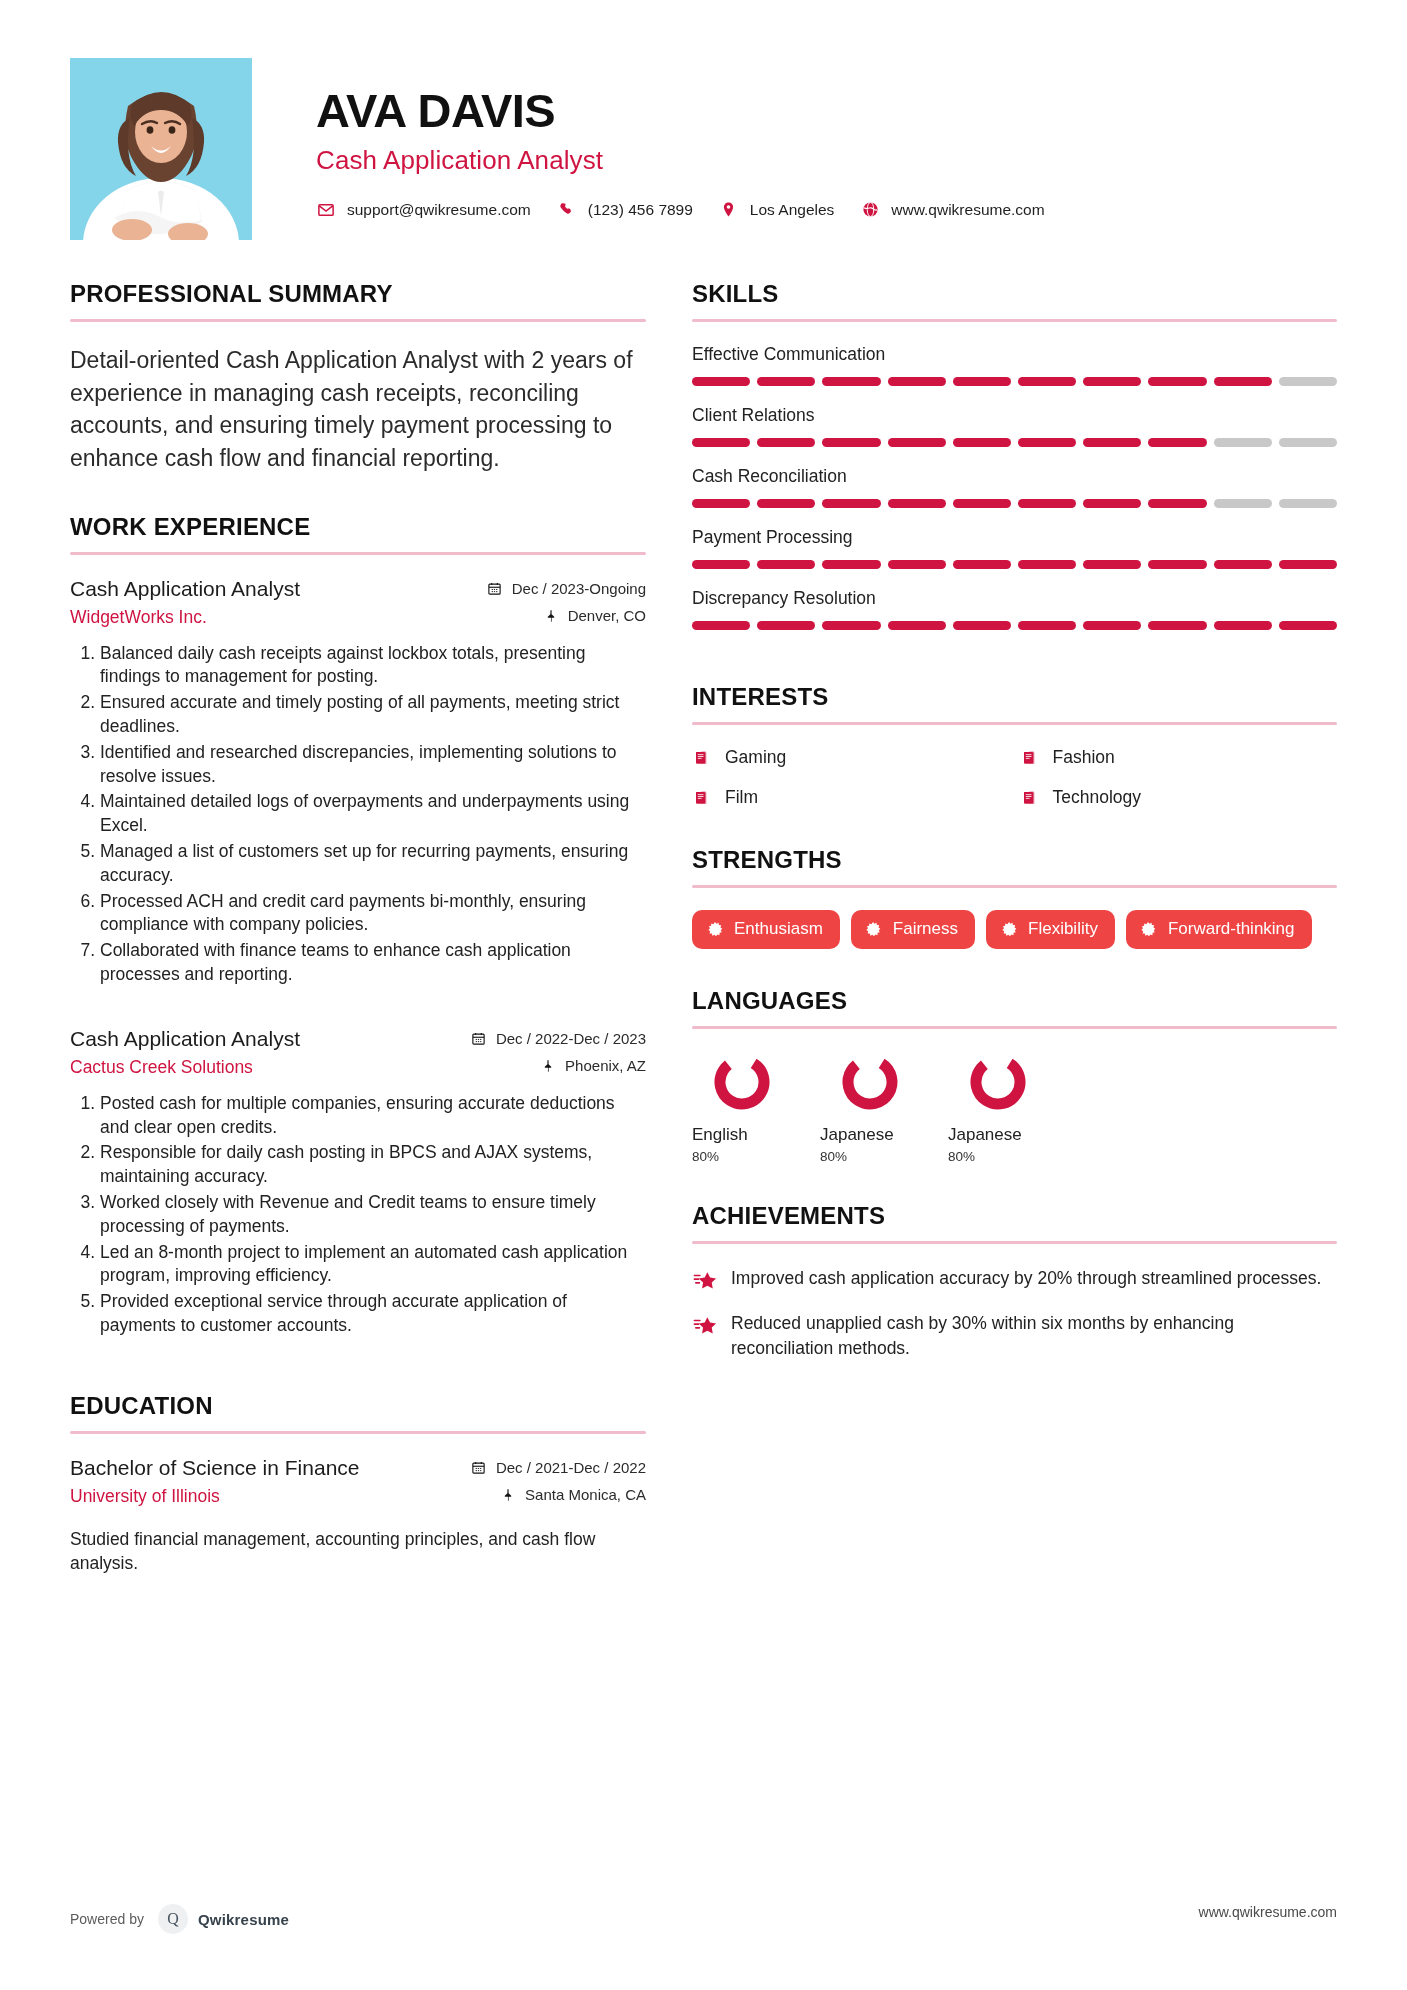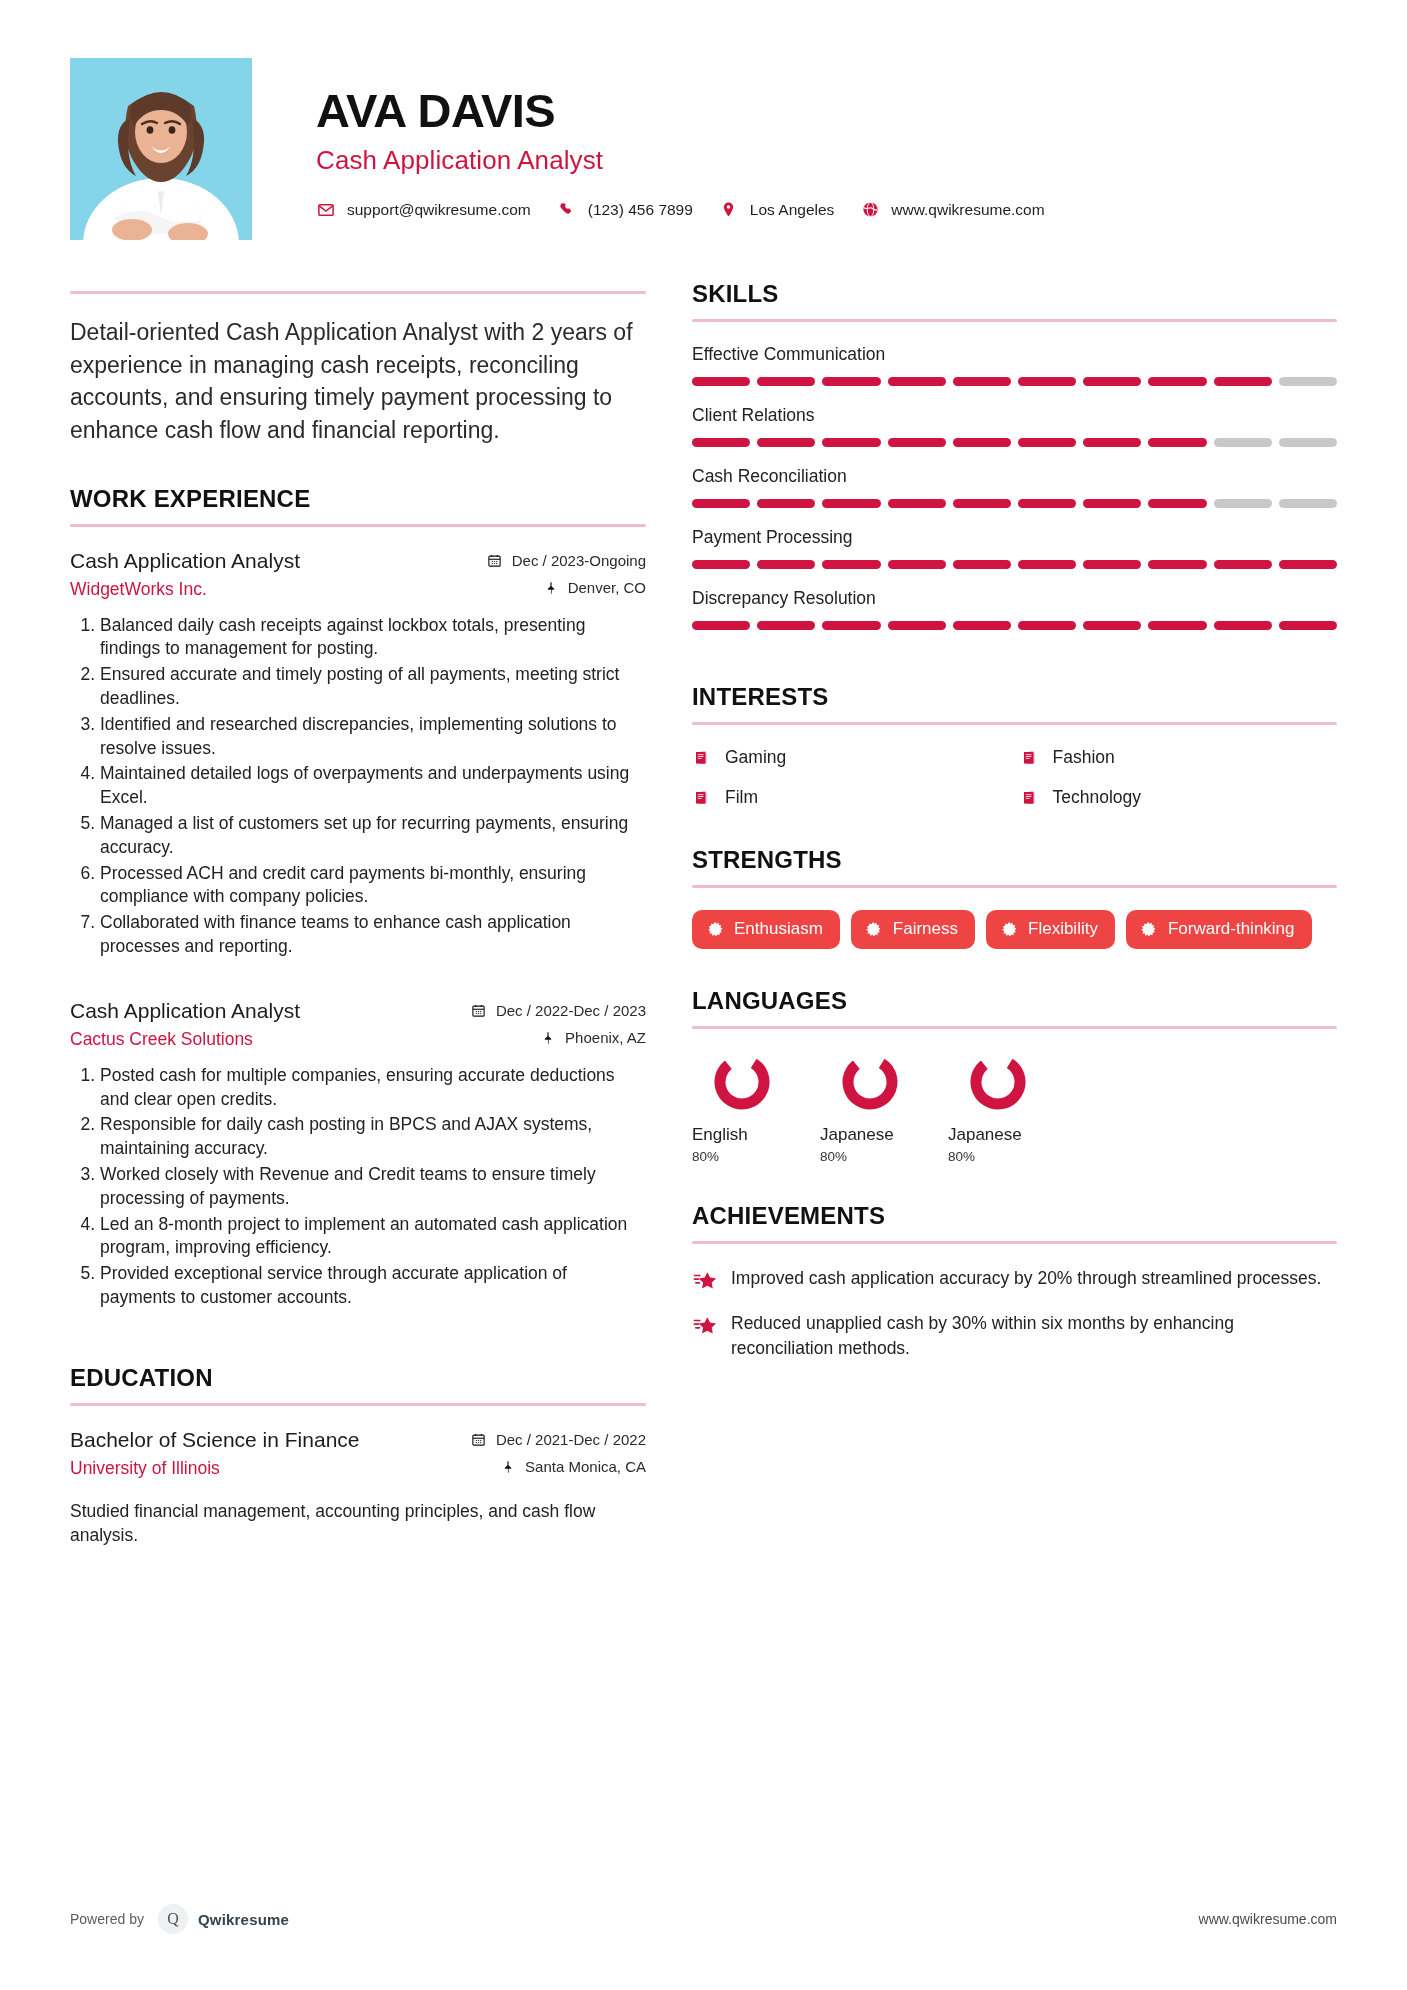--- a/index.html
+++ b/index.html
@@ -269,21 +269,20 @@
     color: #222;
   }
 
   
   .footer {
     position: absolute;
     left: 0; right: 0;
     bottom: 56px;
     padding: 0 70px;
     display: flex;
-    align-items: center;
     justify-content: space-between;
   }
   .footer-left {
     display: flex;
     align-items: center;
     font-size: 14px;
     color: #5c5c5c;
   }
   .footer-logo {
     width: 30px; height: 30px;
@@ -388,20 +387,21 @@
 
       </div>
     </div>
   </div>
 
   <div class="body">
 
     <div class="col-left">
 
       <div>
+        <div class="sec-title">PROFESSIONAL SUMMARY</div>
         <div class="sec-rule"></div>
         <div class="summary-text">Detail-oriented Cash Application Analyst with 2 years of experience in managing cash receipts, reconciling accounts, and ensuring timely payment processing to enhance cash flow and financial reporting.</div>
       </div>
 
       <div class="block-gap"></div>
 
       <div>
         <div class="sec-title">WORK EXPERIENCE</div>
         <div class="sec-rule"></div>
 

